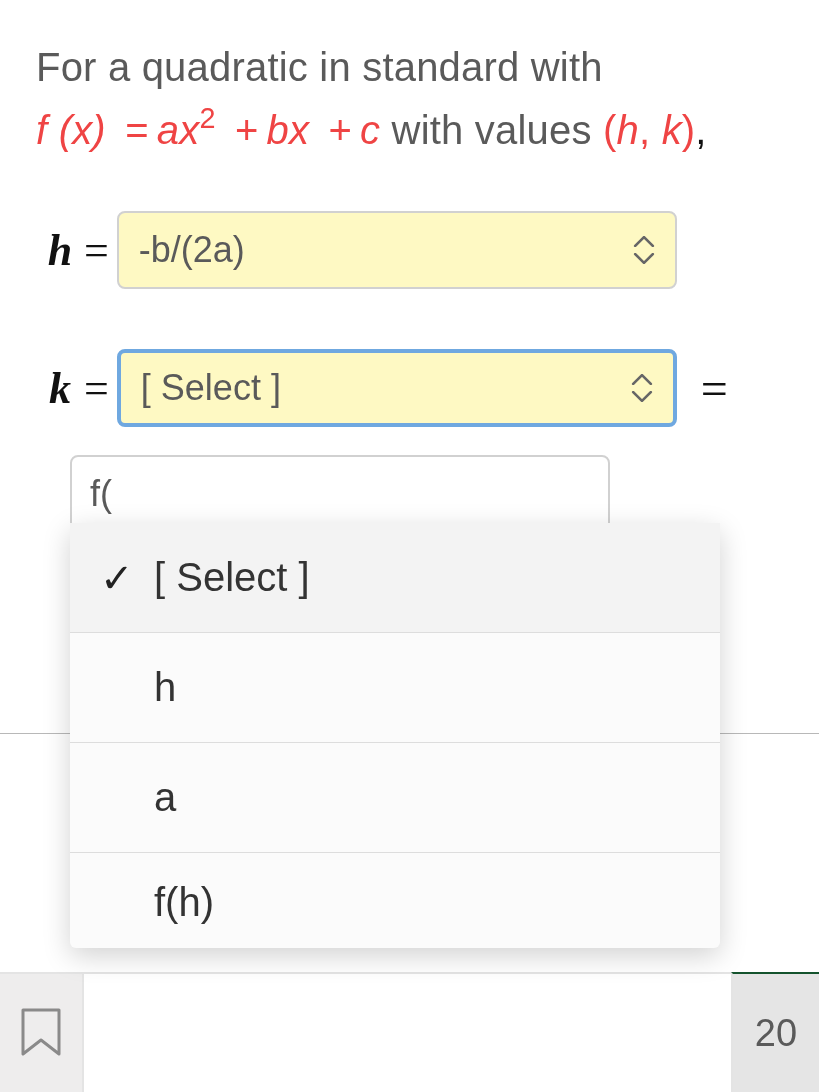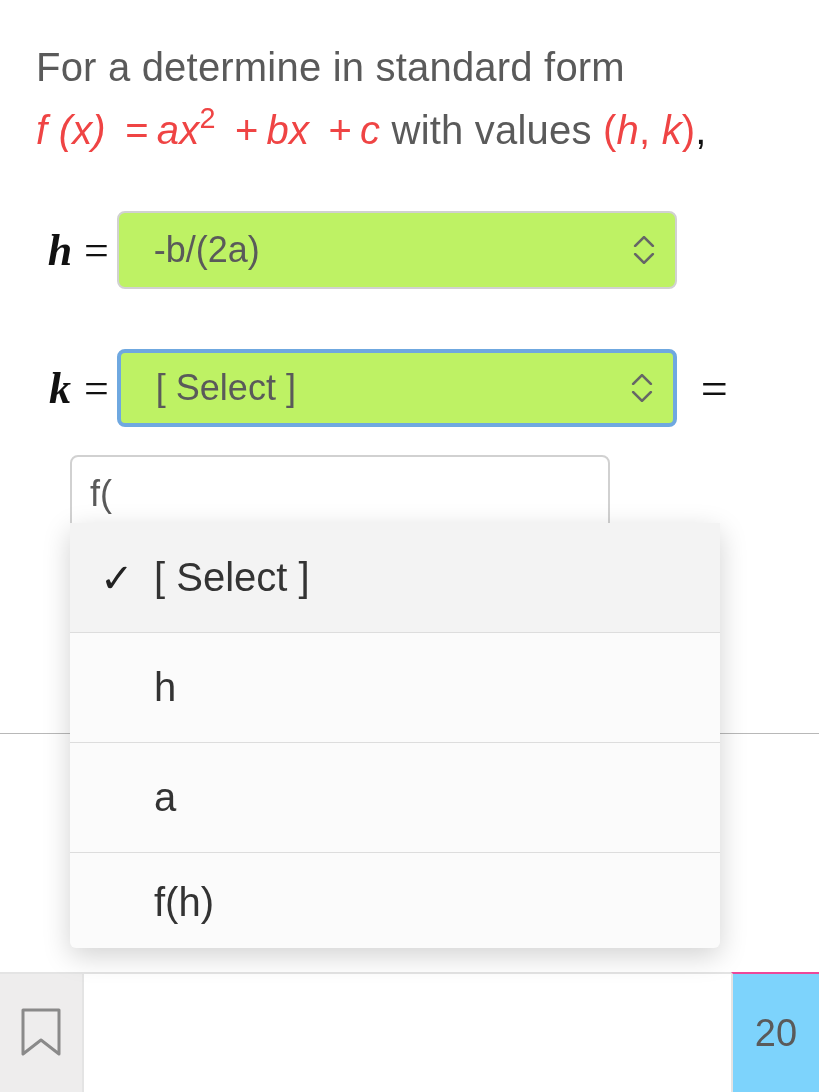--- a/index.html
+++ b/index.html
@@ -58,24 +58,24 @@
     margin: 0 8px 0 0;
     font-weight: 500;
   }
   .select-box {
     position: relative;
     flex: 0 0 auto;
     width: 560px;
     height: 78px;
     border: 2px solid #d1d1d1;
     border-radius: 8px;
-    background: #bef264;
-    display: flex;
-    align-items: center;
-    padding: 0 60px 0 35px;
+    background: #fef9c3;
+    display: flex;
+    align-items: center;
+    padding: 0 60px 0 20px;
     font-size: 36px;
     color: #5a5a5a;
     font-weight: 300;
   }
   .select-box.focused {
     border: 4px solid #6fa8e0;
     border-radius: 8px;
   }
   .caret {
     position: absolute;
@@ -170,22 +170,22 @@
     justify-content: center;
   }
   .flag svg { width: 46px; height: 52px; }
   .spacer {
     flex: 1;
     background: #fff;
     border-top: 2px solid #e4e4e4;
   }
   .pager {
     width: 88px;
-    background: #7dd3fc;
-    border-top: 2px solid #ec4899;
+    background: #e5e5e5;
+    border-top: 2px solid #14532d;
     border-left: 2px solid #e4e4e4;
     display: flex;
     align-items: center;
     justify-content: center;
     font-size: 38px;
     color: #5a5a5a;
     font-weight: 300;
   }
   .hr {
     position: absolute;
@@ -195,21 +195,21 @@
     background: #b8b8b8;
     z-index: 1;
   }
 </style>
 </head>
 <body>
 
 <div class="page">
 
   <div class="prompt">
-    <span>For a determine in standard form</span><br>
+    <span>For a quadratic in standard with</span><br>
     <span class="mrow">
       <span>f (x)</span>
       <span class="op">=</span><span>ax</span><sup class="rm">2</sup>
       <span class="op">+</span><span>bx</span>
       <span class="op">+</span><span>c</span>
     </span>
     <span> with values </span><span class="mrow"><span class="rm">(</span><span>h</span><span class="rm">, </span><span>k</span><span class="rm">)</span></span><span class="rm" style="color:#111;font-size:40px;">,</span><br>
   </div>
 
   <div class="row">

